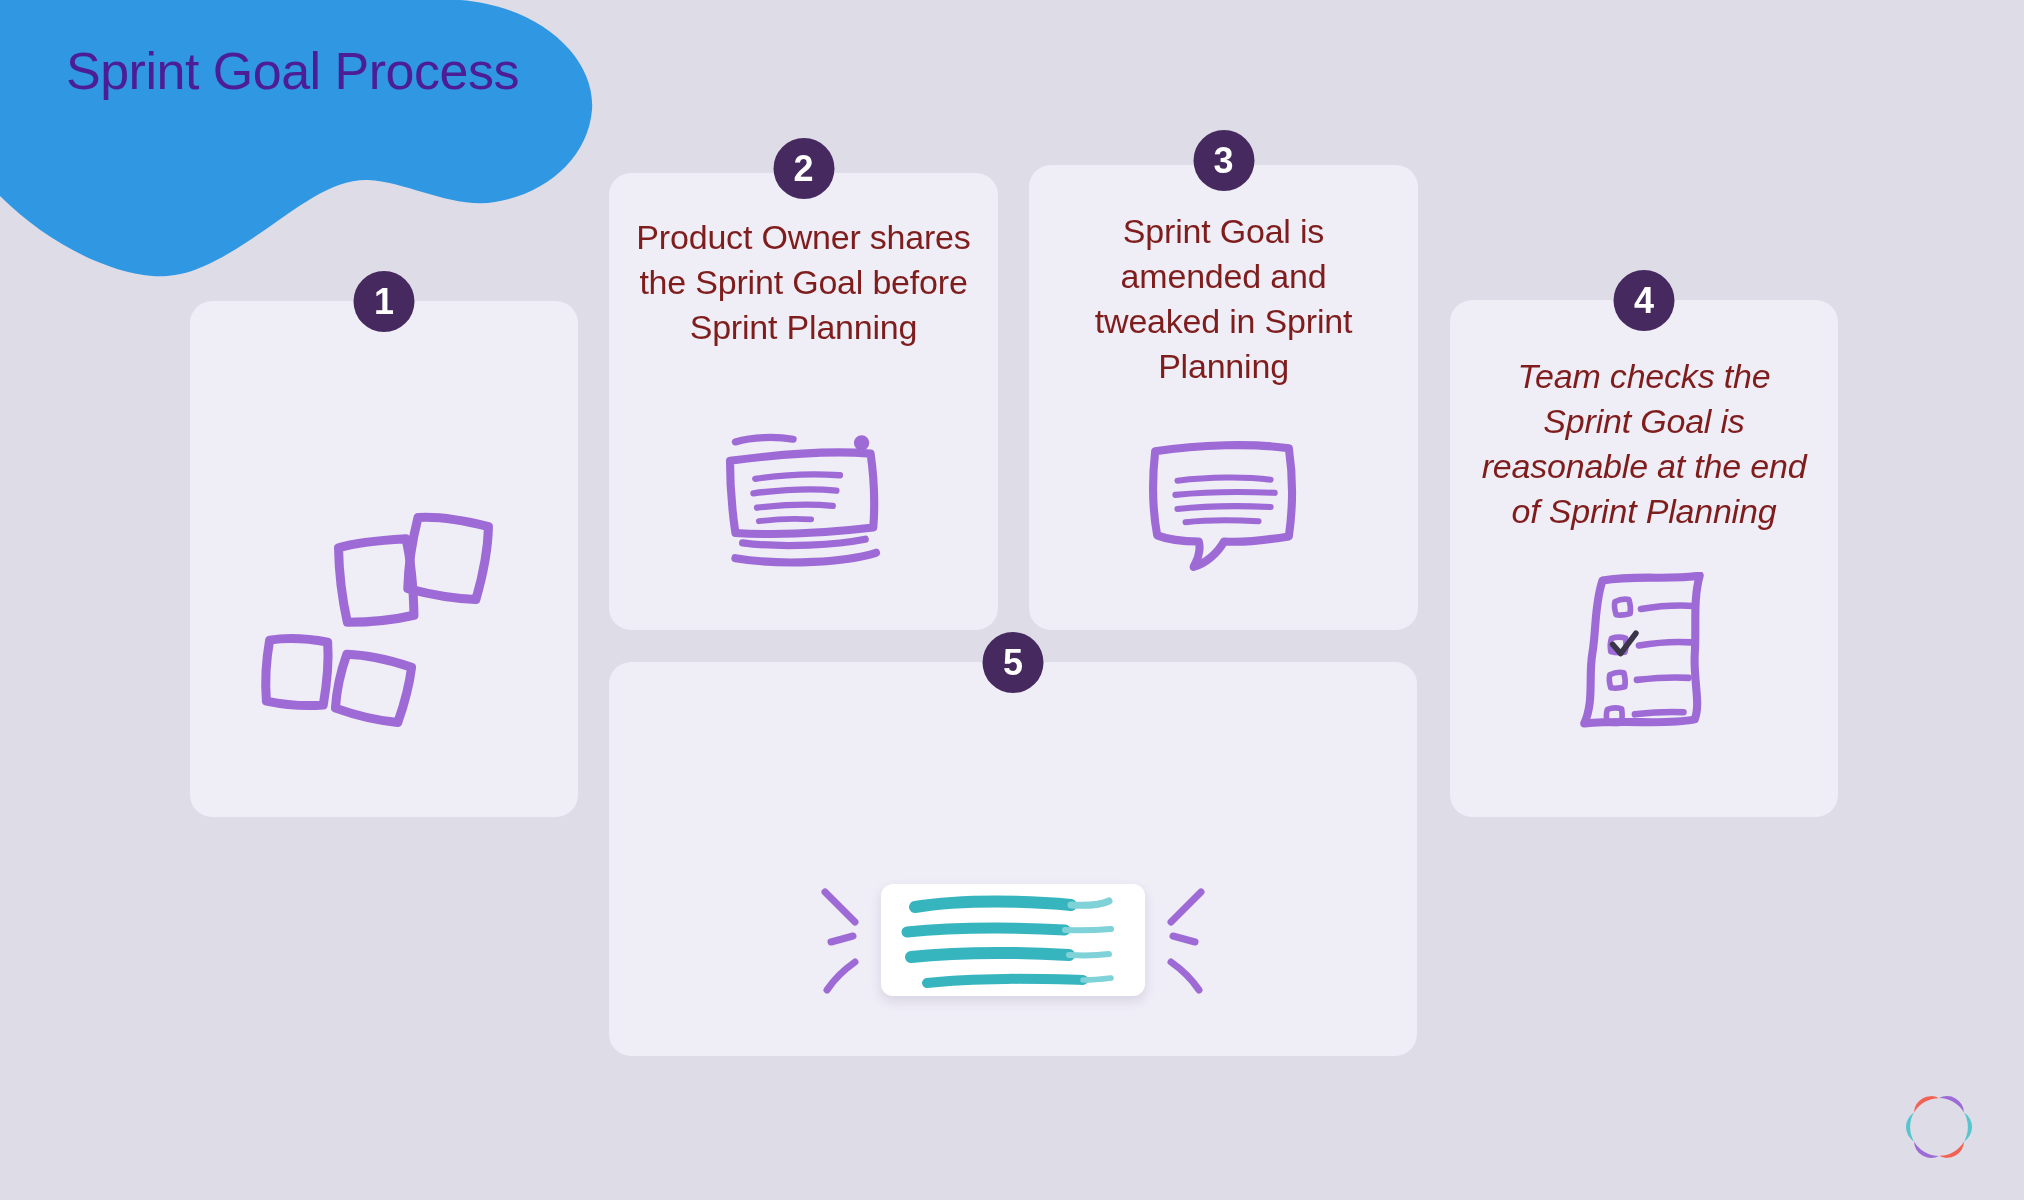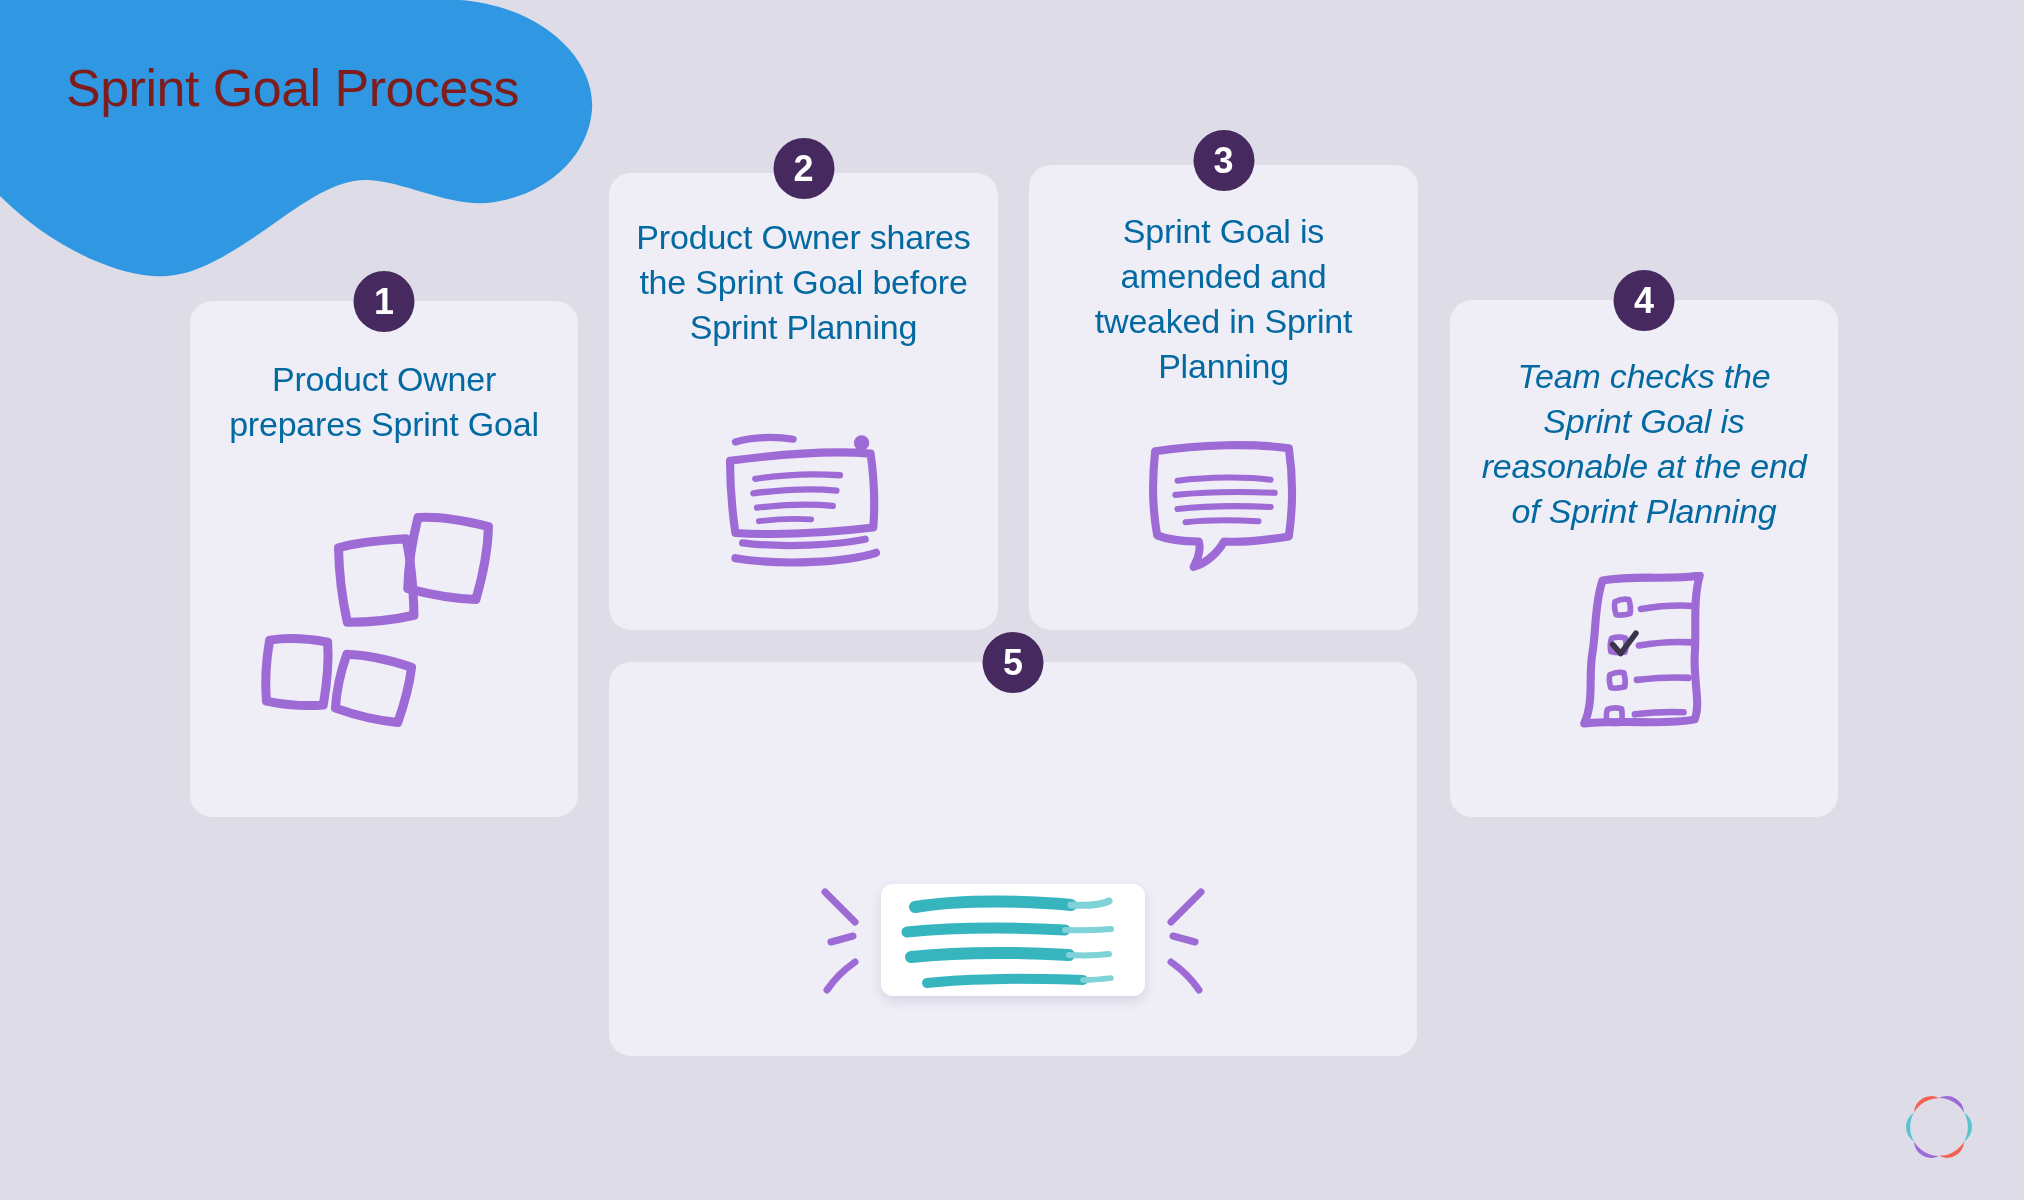--- a/index.html
+++ b/index.html
@@ -6,22 +6,22 @@
   .canvas{
     position:relative;
     width:2024px;height:1200px;
     background:#dedce7;
     overflow:hidden;
     font-family:"Liberation Sans", sans-serif;
   }
   
   .blob-wrap{position:absolute;left:0;top:0;width:620px;height:292px;}
   .page-title{
-    position:absolute;left:66px;top:58px;
-    color:#7f1d1d;font-size:52px;font-weight:400;letter-spacing:-0.5px;
+    position:absolute;left:66px;top:41px;
+    color:#4c1d95;font-size:52px;font-weight:400;letter-spacing:-0.5px;
     white-space:nowrap;
   }
   
   .card{
     position:absolute;
     background:#efedf6;
     border-radius:22px;
   }
   .card-1{left:190px;top:301px;width:388px;height:516px;}
   .card-2{left:609px;top:173px;width:389px;height:457px;}
@@ -31,21 +31,21 @@
   .badge{
     position:absolute;left:50%;top:-30px;transform:translateX(-50%);
     width:61px;height:61px;border-radius:50%;
     background:#46295f;color:#ffffff;
     font-size:36px;font-weight:700;
     display:flex;align-items:center;justify-content:center;
   }
   .card-2 .badge,.card-3 .badge{top:-35px;}
   .step-text{
     margin:0 auto;text-align:center;
-    color:#0369a1;font-size:34px;line-height:45px;
+    color:#7f1d1d;font-size:34px;line-height:45px;
     white-space:pre-line;letter-spacing:-0.2px;
   }
   .card-1 .step-text{padding-top:56px;}
   .card-2 .step-text{padding-top:42px;}
   .card-3 .step-text{padding-top:44px;}
   .card-4 .step-text{padding-top:54px;font-style:italic;}
   .card-5 .step-text{padding-top:78px;}
   .illo{position:absolute;}
   .card-1 .illo{left:58px;top:198px;}
   .card-2 .illo{left:112px;top:256px;}
@@ -74,22 +74,20 @@
     <svg width="620" height="292" viewBox="0 0 620 292">
       <path d="M0,0 L460,0 C540,6 596,58 592,110 C588,158 546,194 495,202
                C452,209 408,182 368,180 C330,179 298,208 250,240
                C206,269 181,278 152,276 C104,272 44,240 0,196 Z" fill="#3097e3"></path>
     </svg>
     <div class="page-title">Sprint Goal Process</div>
   </div>
 
   <div class="card card-1">
     <div class="badge">1</div>
-    <p class="step-text">Product Owner
-prepares Sprint Goal</p>
     <svg class="illo" width="272" height="248" viewBox="0 0 272 248" fill="none" stroke="#9d6ad6" stroke-width="9" stroke-linecap="round" stroke-linejoin="round">
       <g transform="translate(168,12) rotate(9)">
         <path d="M3,6 C25,1 52,2 74,4 C77,26 76,54 73,78 C50,81 24,80 4,78 C1,55 1,28 3,6 Z"></path>
       </g>
       <g transform="translate(88,44) rotate(-6)">
         <path d="M2,5 C22,1 48,2 70,3 C73,28 72,56 70,80 C46,83 22,82 3,80 C0,54 0,28 2,5 Z"></path>
       </g>
       <g transform="translate(20,136) rotate(4)">
         <path d="M2,5 C20,1 42,1 60,3 C63,24 62,46 60,66 C40,69 18,68 3,66 C0,46 0,24 2,5 Z"></path>
       </g>

